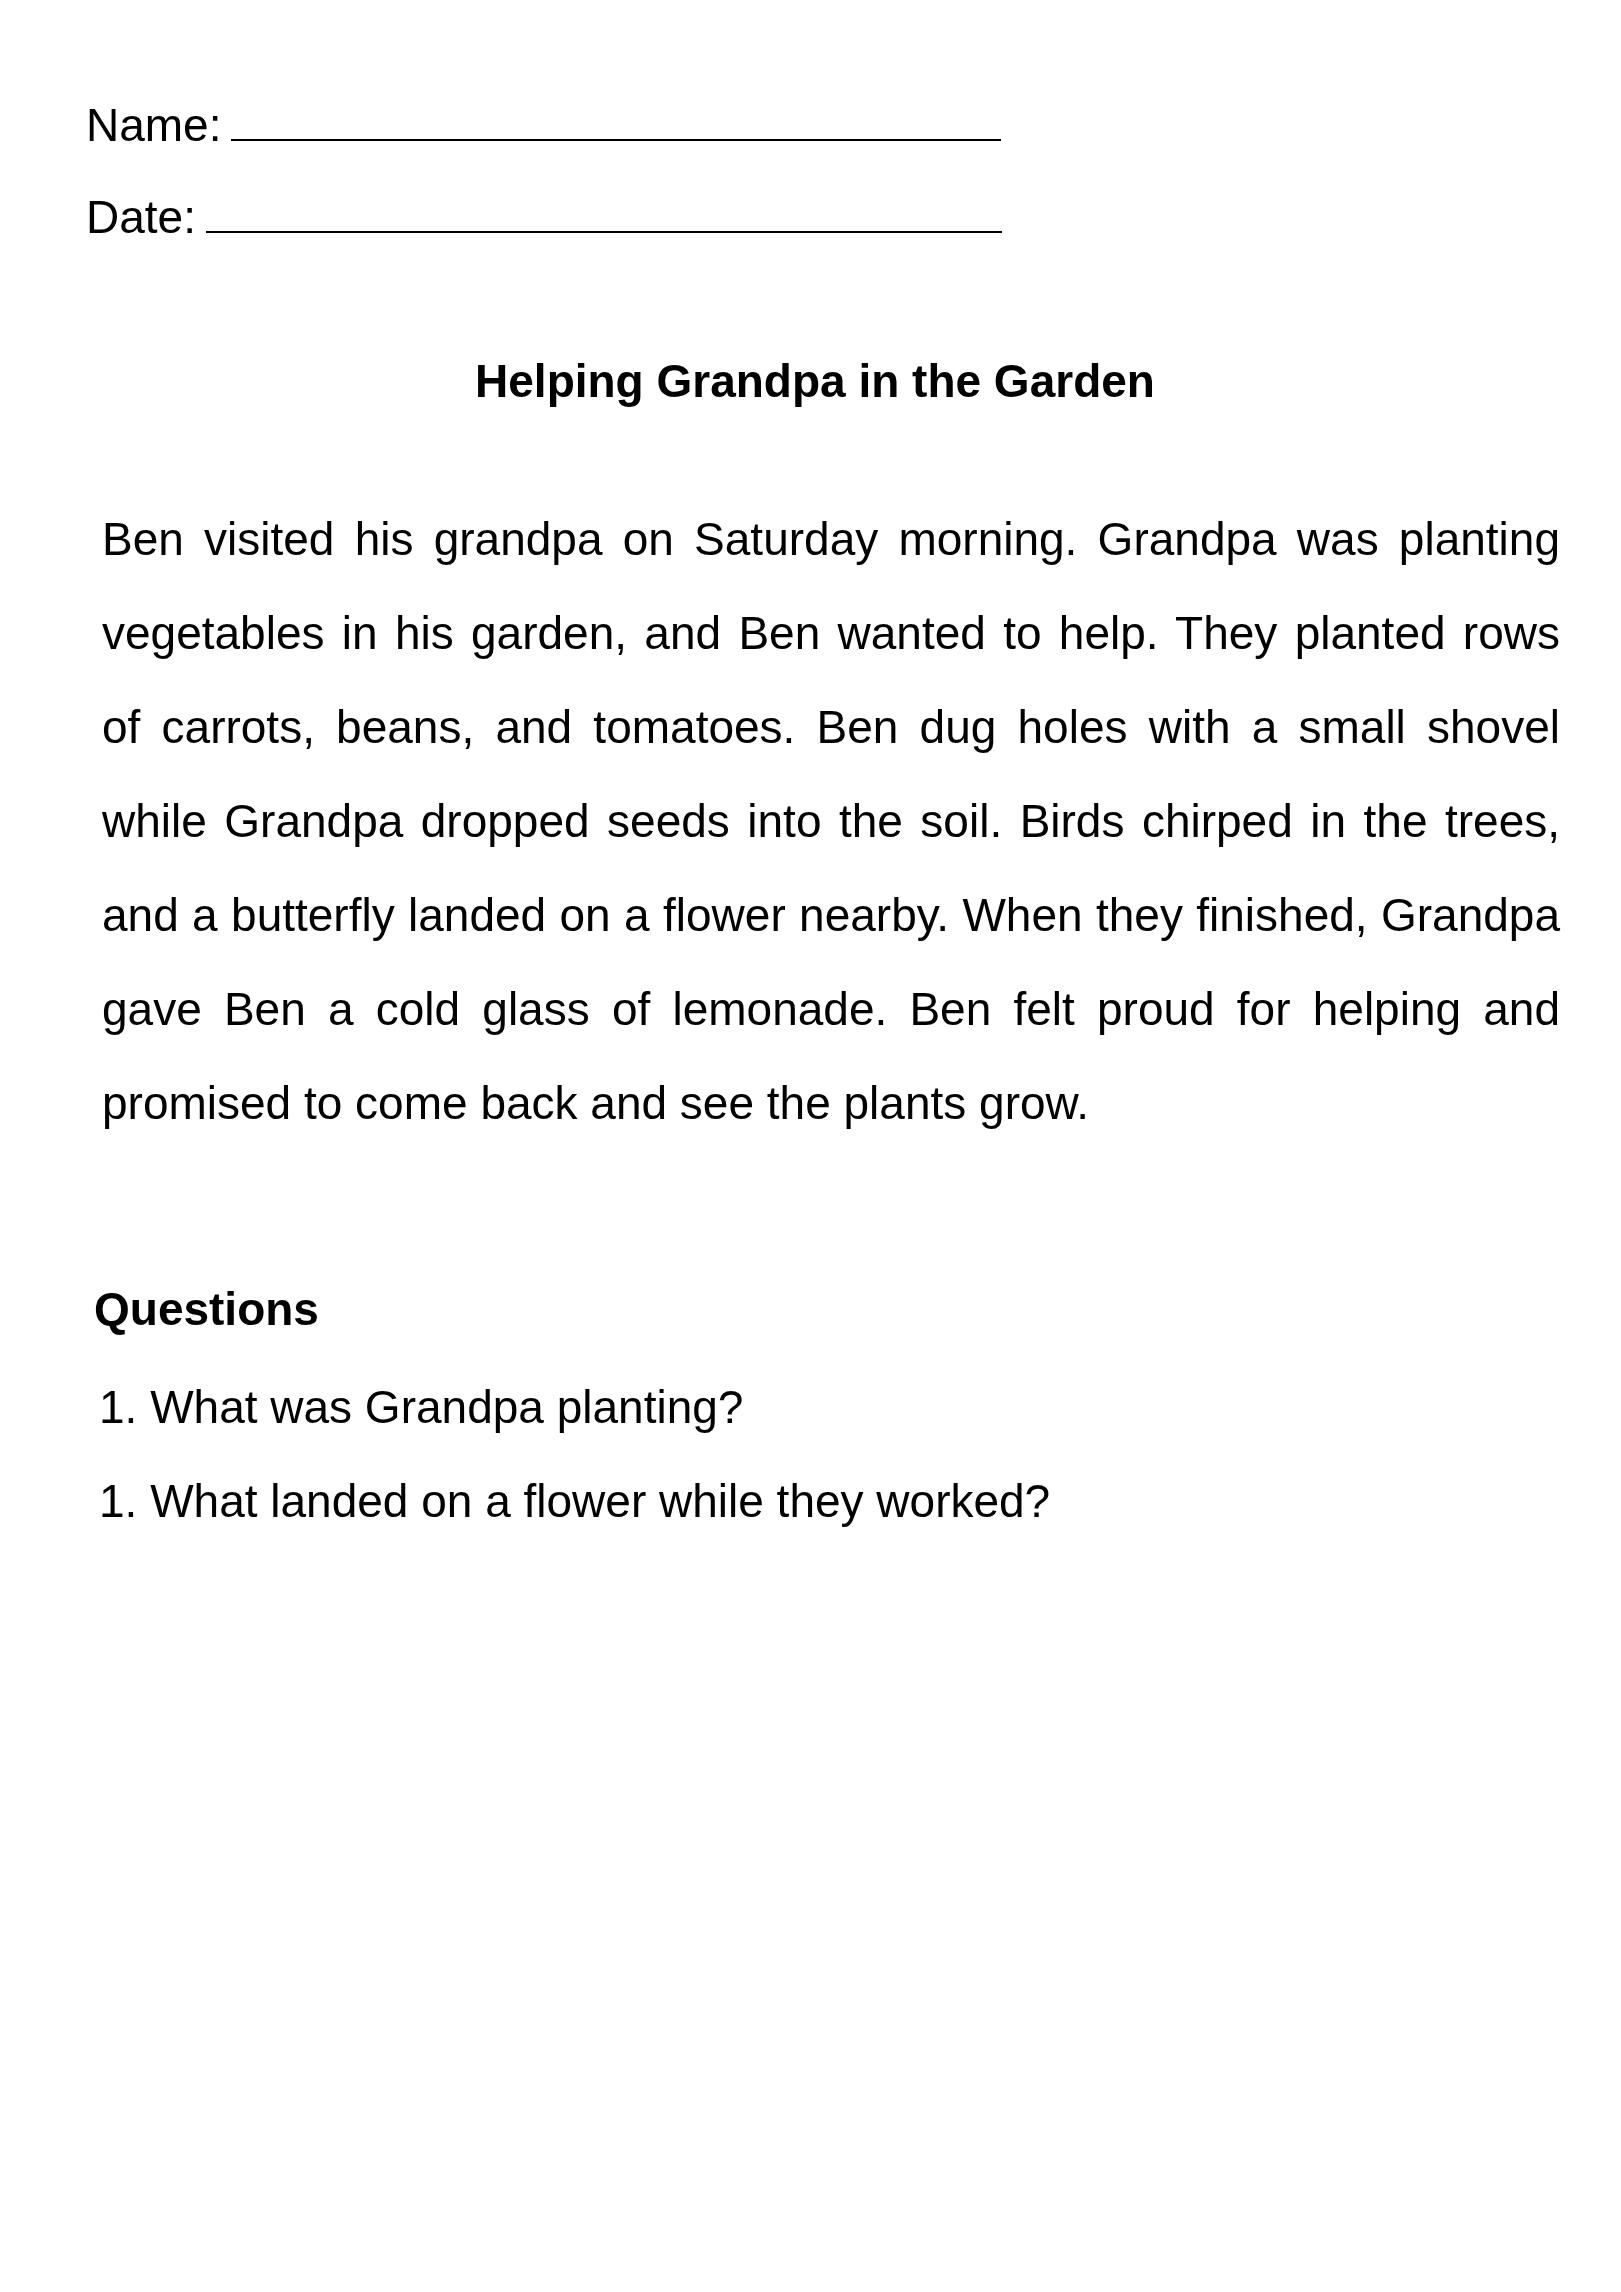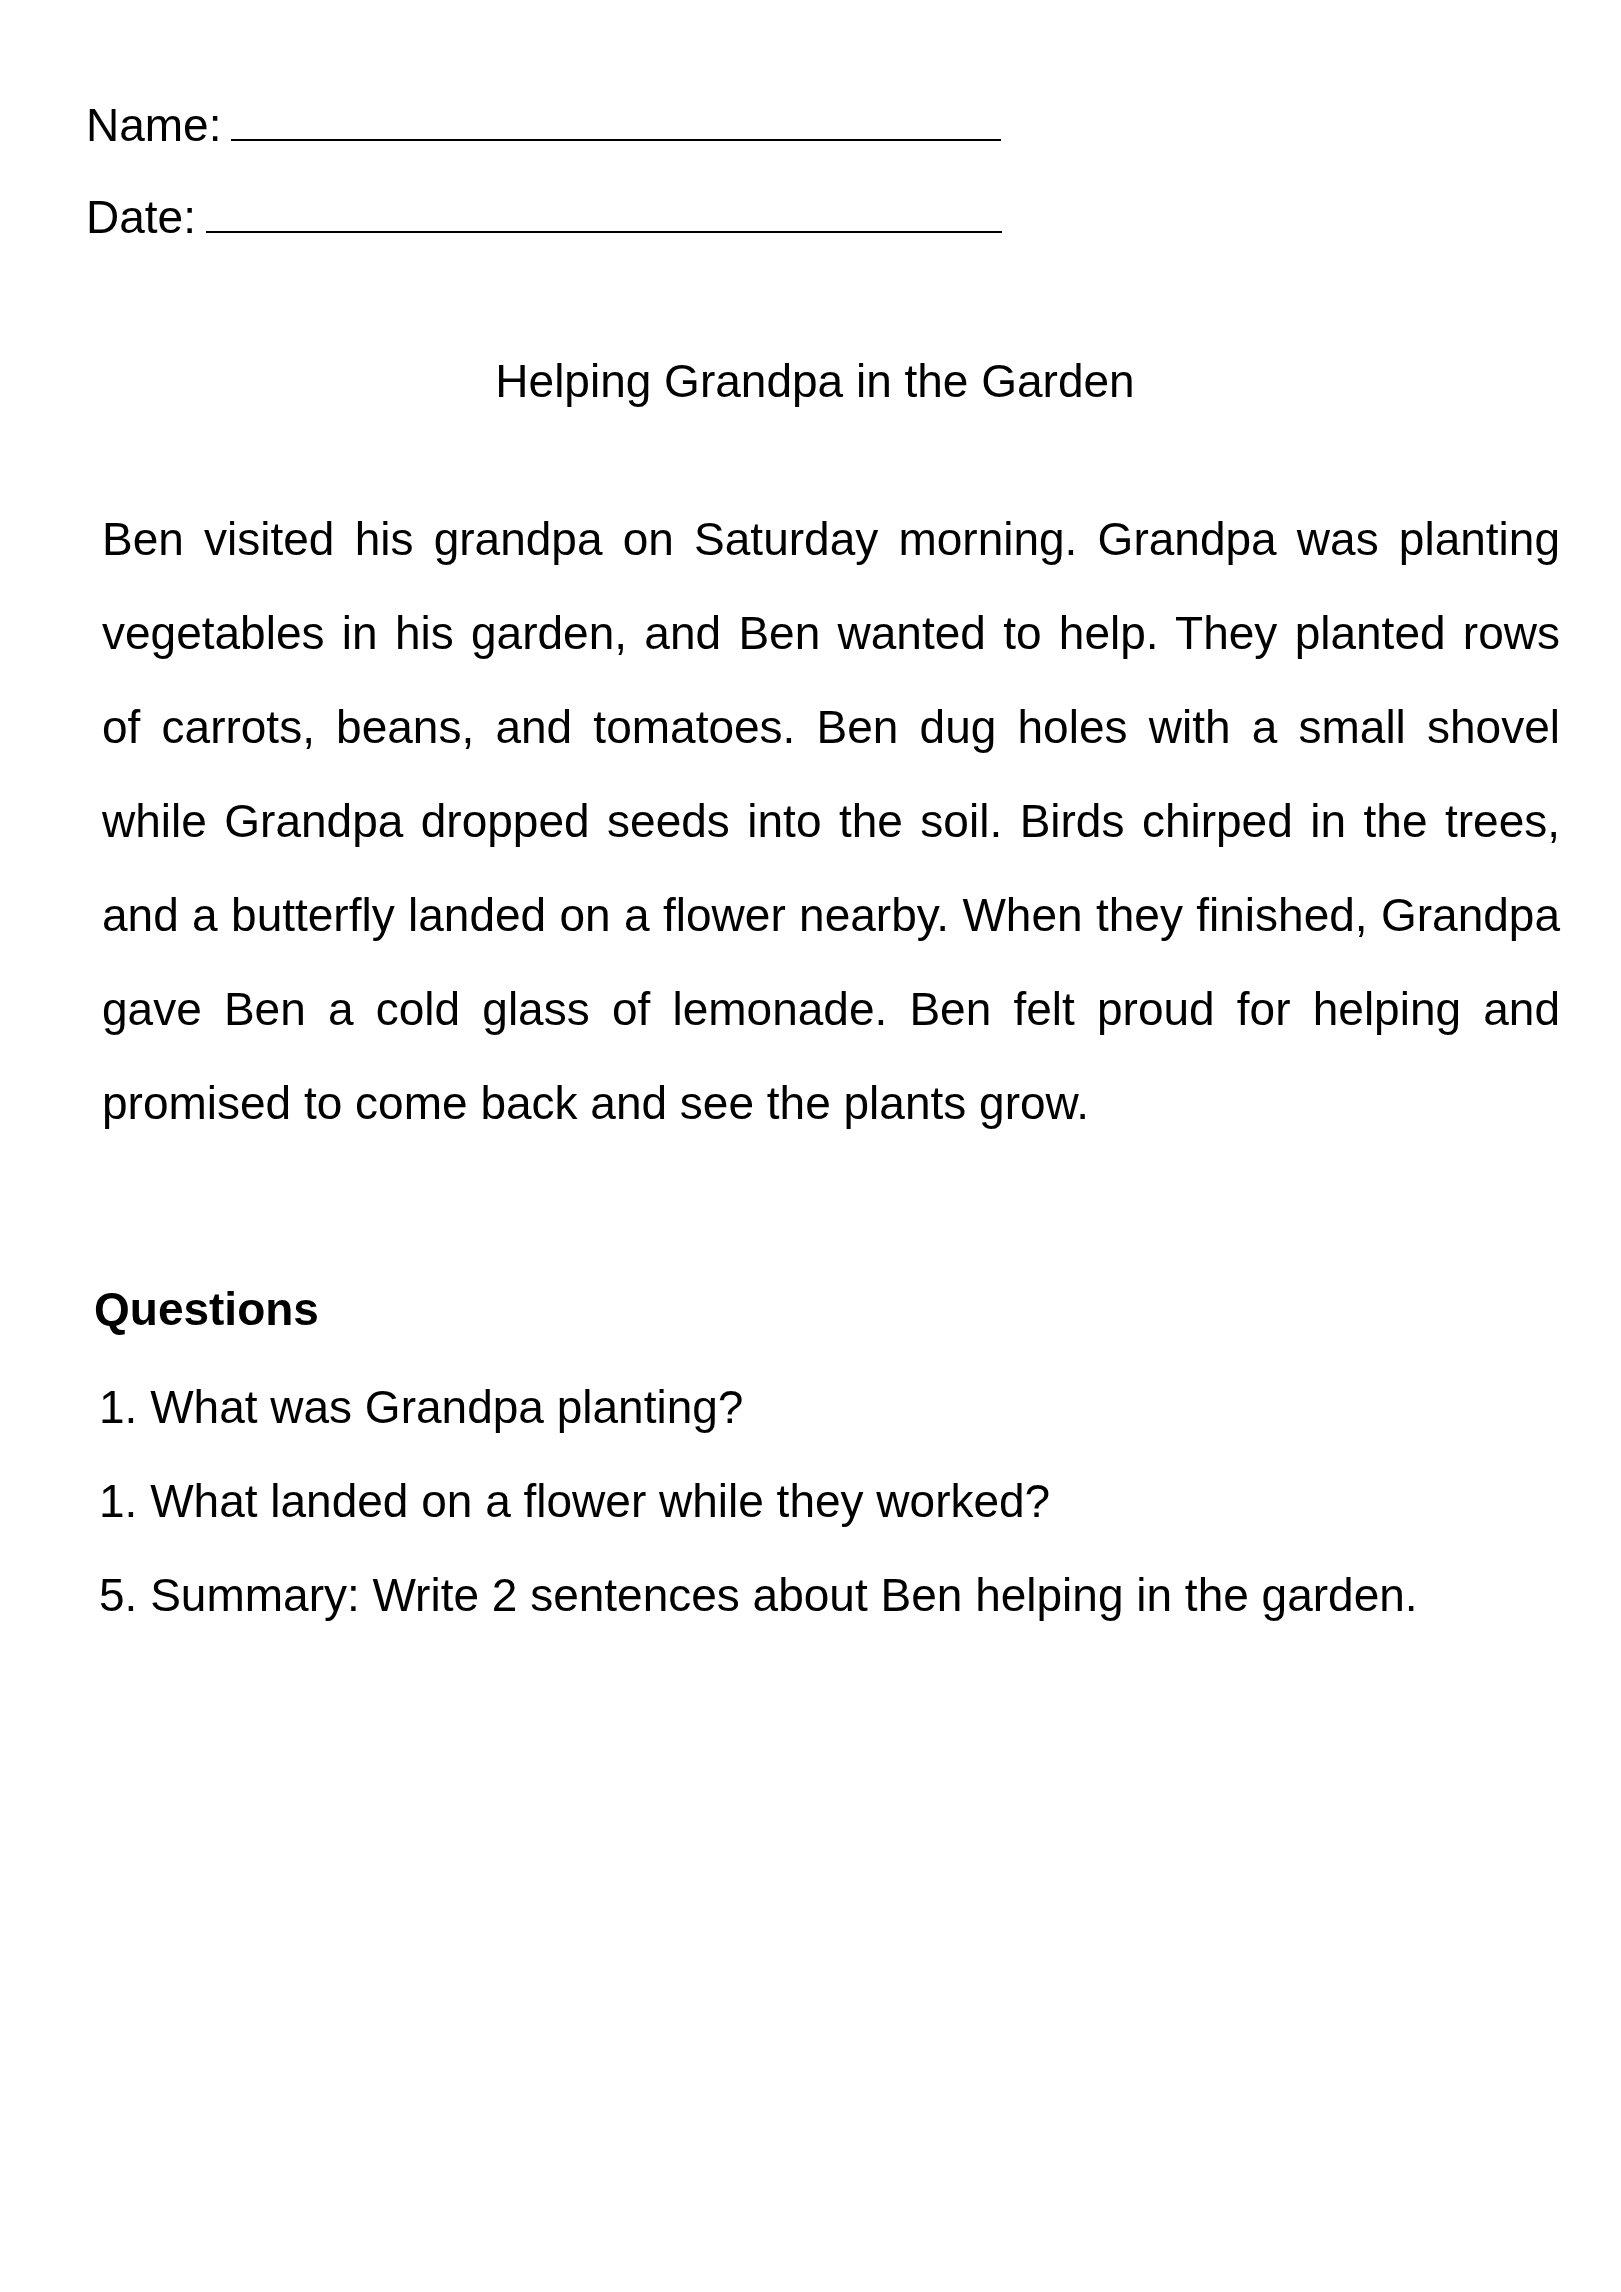--- a/index.html
+++ b/index.html
@@ -40,21 +40,21 @@
     }
     .field-name .field-blank { width: 770px; }
     .field-date .field-blank { width: 796px; }
 
     .title {
       position: absolute;
       top: 323px;
       left: 0;
       width: 1458px;
       text-align: center;
-      font-weight: normal;
+      font-weight: bold;
       font-size: 46px;
       line-height: 55px;
     }
 
     .passage {
       position: absolute;
       top: 492px;
       left: 16px;
       width: 1458px;
       font-size: 46px;
@@ -103,17 +103,16 @@
 
   <h1 class="title">Helping Grandpa in the Garden</h1>
 
   <p class="passage">Ben visited his grandpa on Saturday morning. Grandpa was planting vegetables in his garden, and Ben wanted to help. They planted rows of carrots, beans, and tomatoes. Ben dug holes with a small shovel while Grandpa dropped seeds into the soil. Birds chirped in the trees, and a butterfly landed on a flower nearby. When they finished, Grandpa gave Ben a cold glass of lemonade. Ben felt proud for helping and promised to come back and see the plants grow.</p>
 
   <h2 class="questions-heading">Questions</h2>
 
   <ul class="questions-list">
     <li class="question-item">1. What was Grandpa planting?</li>
     <li class="question-item">1. What landed on a flower while they worked?</li>
-    <li class="question-item">5. Summary: Write 2 sentences about Ben helping in the garden.</li>
   </ul>
 
 </div>
 
 
 </body></html>

